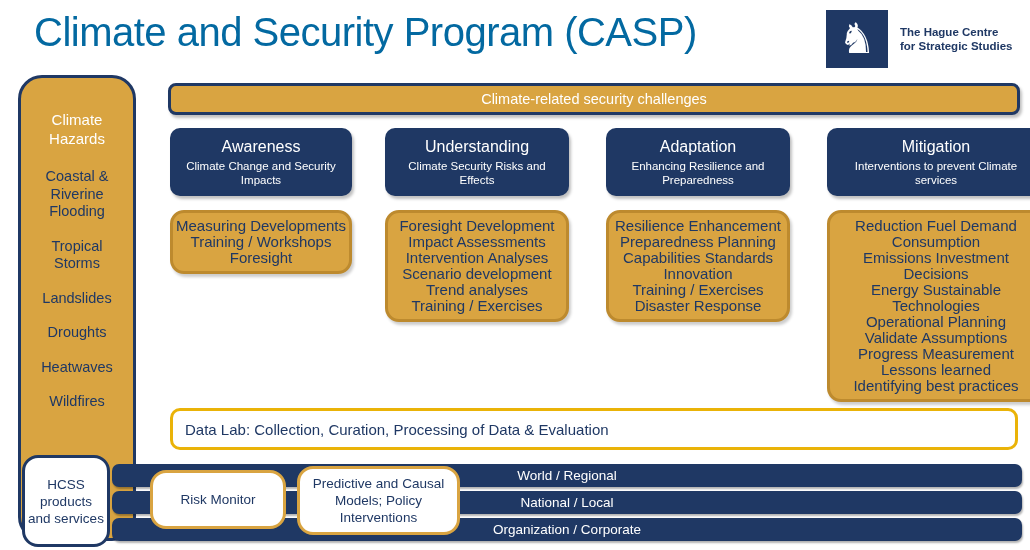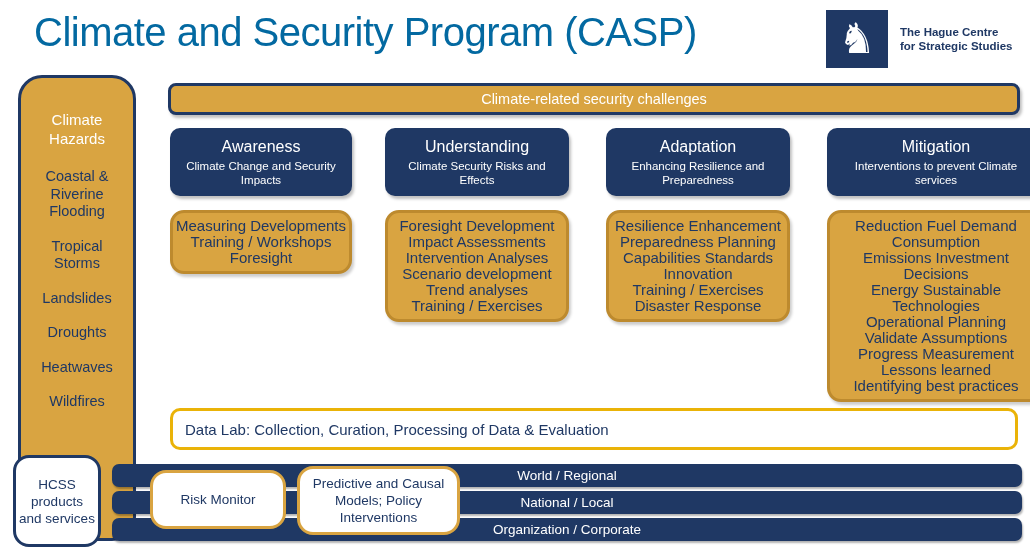--- a/index.html
+++ b/index.html
@@ -25,21 +25,21 @@
     display:flex;flex-direction:column;align-items:center;z-index:1;
   }
   .sidebar-heading{
     margin-top:32px;color:#ffffff;font-size:15px;line-height:19px;
     text-align:center;width:96px;
   }
   .hazard-list{display:flex;flex-direction:column;gap:17px;margin-top:20px;}
   .hazard{font-size:14.5px;line-height:17.5px;text-align:center;width:100px;color:#1F3864;}
   
   .hcss-box{
-    position:absolute;left:13px;top:455px;width:78px;height:82px;
+    position:absolute;left:22px;top:455px;width:78px;height:82px;
     background:#ffffff;border:3px solid #1F3864;border-radius:16px;z-index:3;
     display:flex;align-items:center;justify-content:center;text-align:center;
     font-size:13.5px;line-height:17px;color:#1F3864;padding:2px;
   }
   
   .banner{
     position:absolute;left:168px;top:83px;width:846px;height:26px;
     background:#D9A441;border:3px solid #1F3864;border-radius:8px;
     color:#ffffff;font-size:14.5px;display:flex;align-items:center;justify-content:center;
     box-shadow:2px 3px 3px rgba(0,0,0,0.25);

